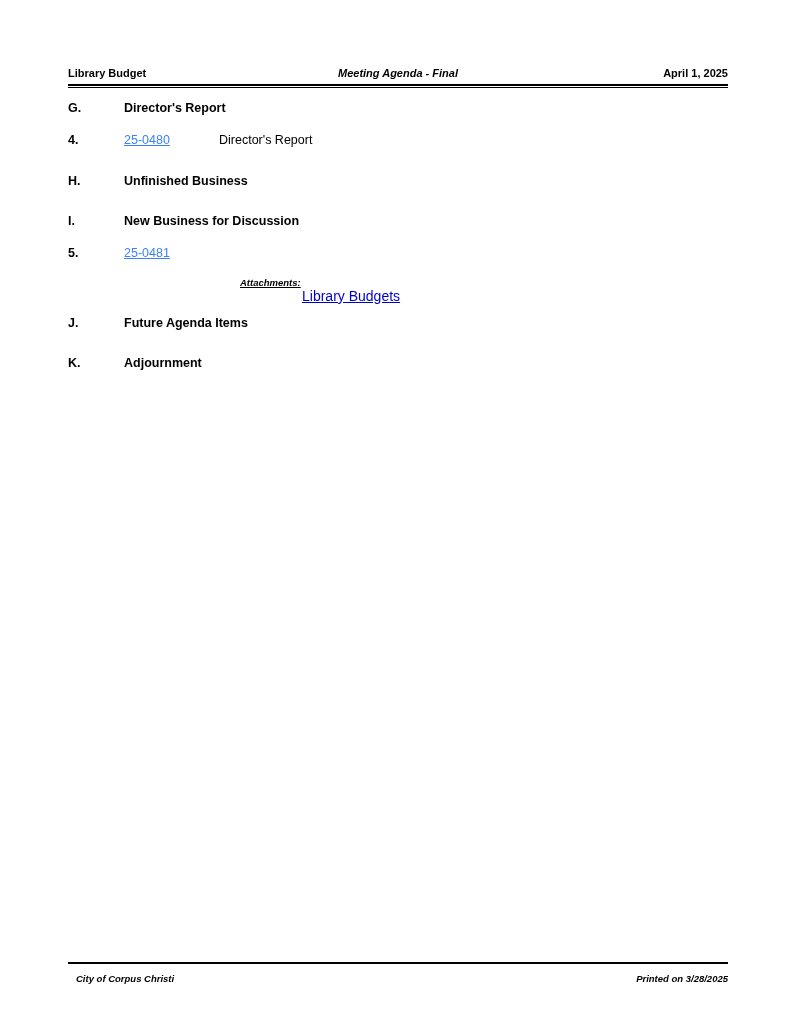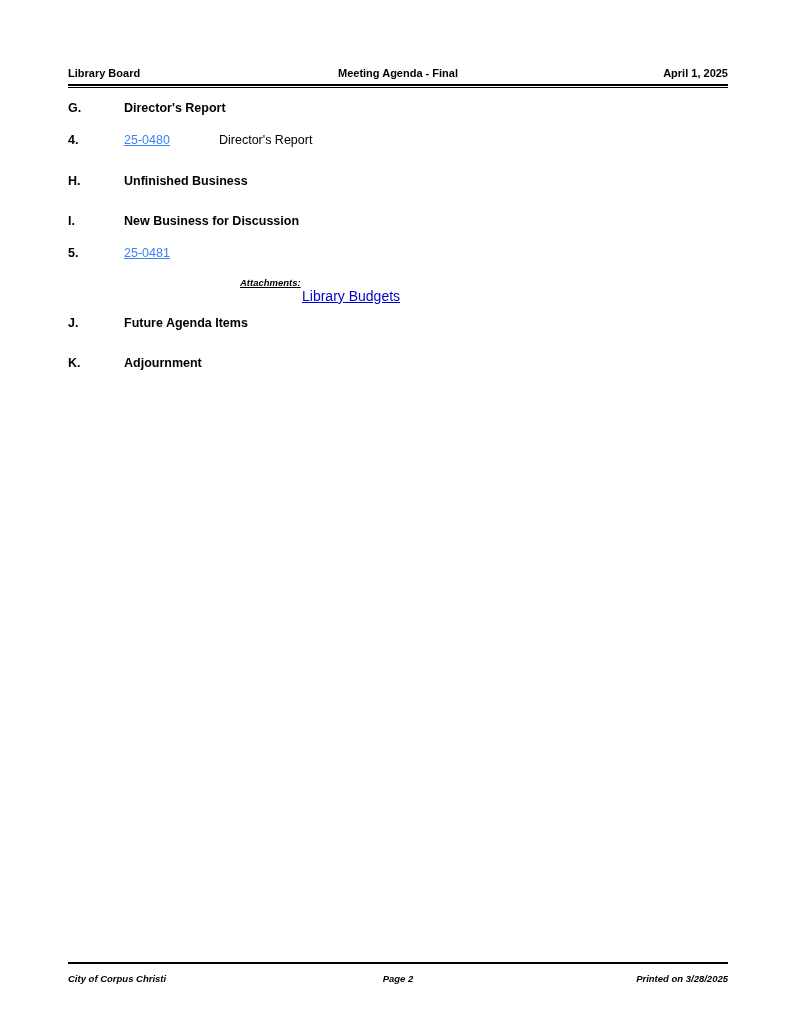--- a/index.html
+++ b/index.html
@@ -33,21 +33,21 @@
   .page-header .hdr-center,
   .page-header .hdr-right {
     position: absolute;
     top: 0;
     font-size: 11px;
     font-weight: bold;
     line-height: 14px;
     white-space: nowrap;
   }
   .page-header .hdr-left  { left: 0; }
-  .page-header .hdr-center{ left: 0; width: 660px; text-align: center; }
+  .page-header .hdr-center{ left: 0; width: 660px; text-align: center; font-style: italic; }
   .page-header .hdr-right { right: 0; text-align: right; }
 
   .header-rule {
     position: absolute;
     left: 68px;
     top: 84px;
     width: 660px;
     height: 4px;
   }
   .header-rule .thick {
@@ -186,31 +186,31 @@
   .page-footer .ftr-center,
   .page-footer .ftr-right {
     position: absolute;
     top: 0;
     font-size: 9.5px;
     font-weight: bold;
     font-style: italic;
     line-height: 13px;
     white-space: nowrap;
   }
-  .page-footer .ftr-left   { left: 0; }
+  .page-footer .ftr-left   { left: 8px; }
   .page-footer .ftr-center { left: 0; width: 660px; text-align: center; }
   .page-footer .ftr-right  { right: 0; text-align: right; }
 </style>
 </head>
 <body>
 
 <div class="page">
 
   <div class="page-header">
-    <div class="hdr-left">Library Board</div>
+    <div class="hdr-left">Library Budget</div>
     <div class="hdr-center">Meeting Agenda - Final</div>
     <div class="hdr-right">April 1, 2025</div>
   </div>
   <div class="header-rule">
     <div class="thick"></div>
     <div class="thin"></div>
   </div>
 
   <div class="content">
 
@@ -269,17 +269,16 @@
       <div class="section-title">Adjournment</div>
     </div>
 
   </div>
 
   <div class="footer-rule">
     <div class="thick"></div>
   </div>
   <div class="page-footer">
     <div class="ftr-left">City of Corpus Christi</div>
-    <div class="ftr-center">Page 2</div>
     <div class="ftr-right">Printed on 3/28/2025</div>
   </div>
 
 </div>
 
 </body></html>

